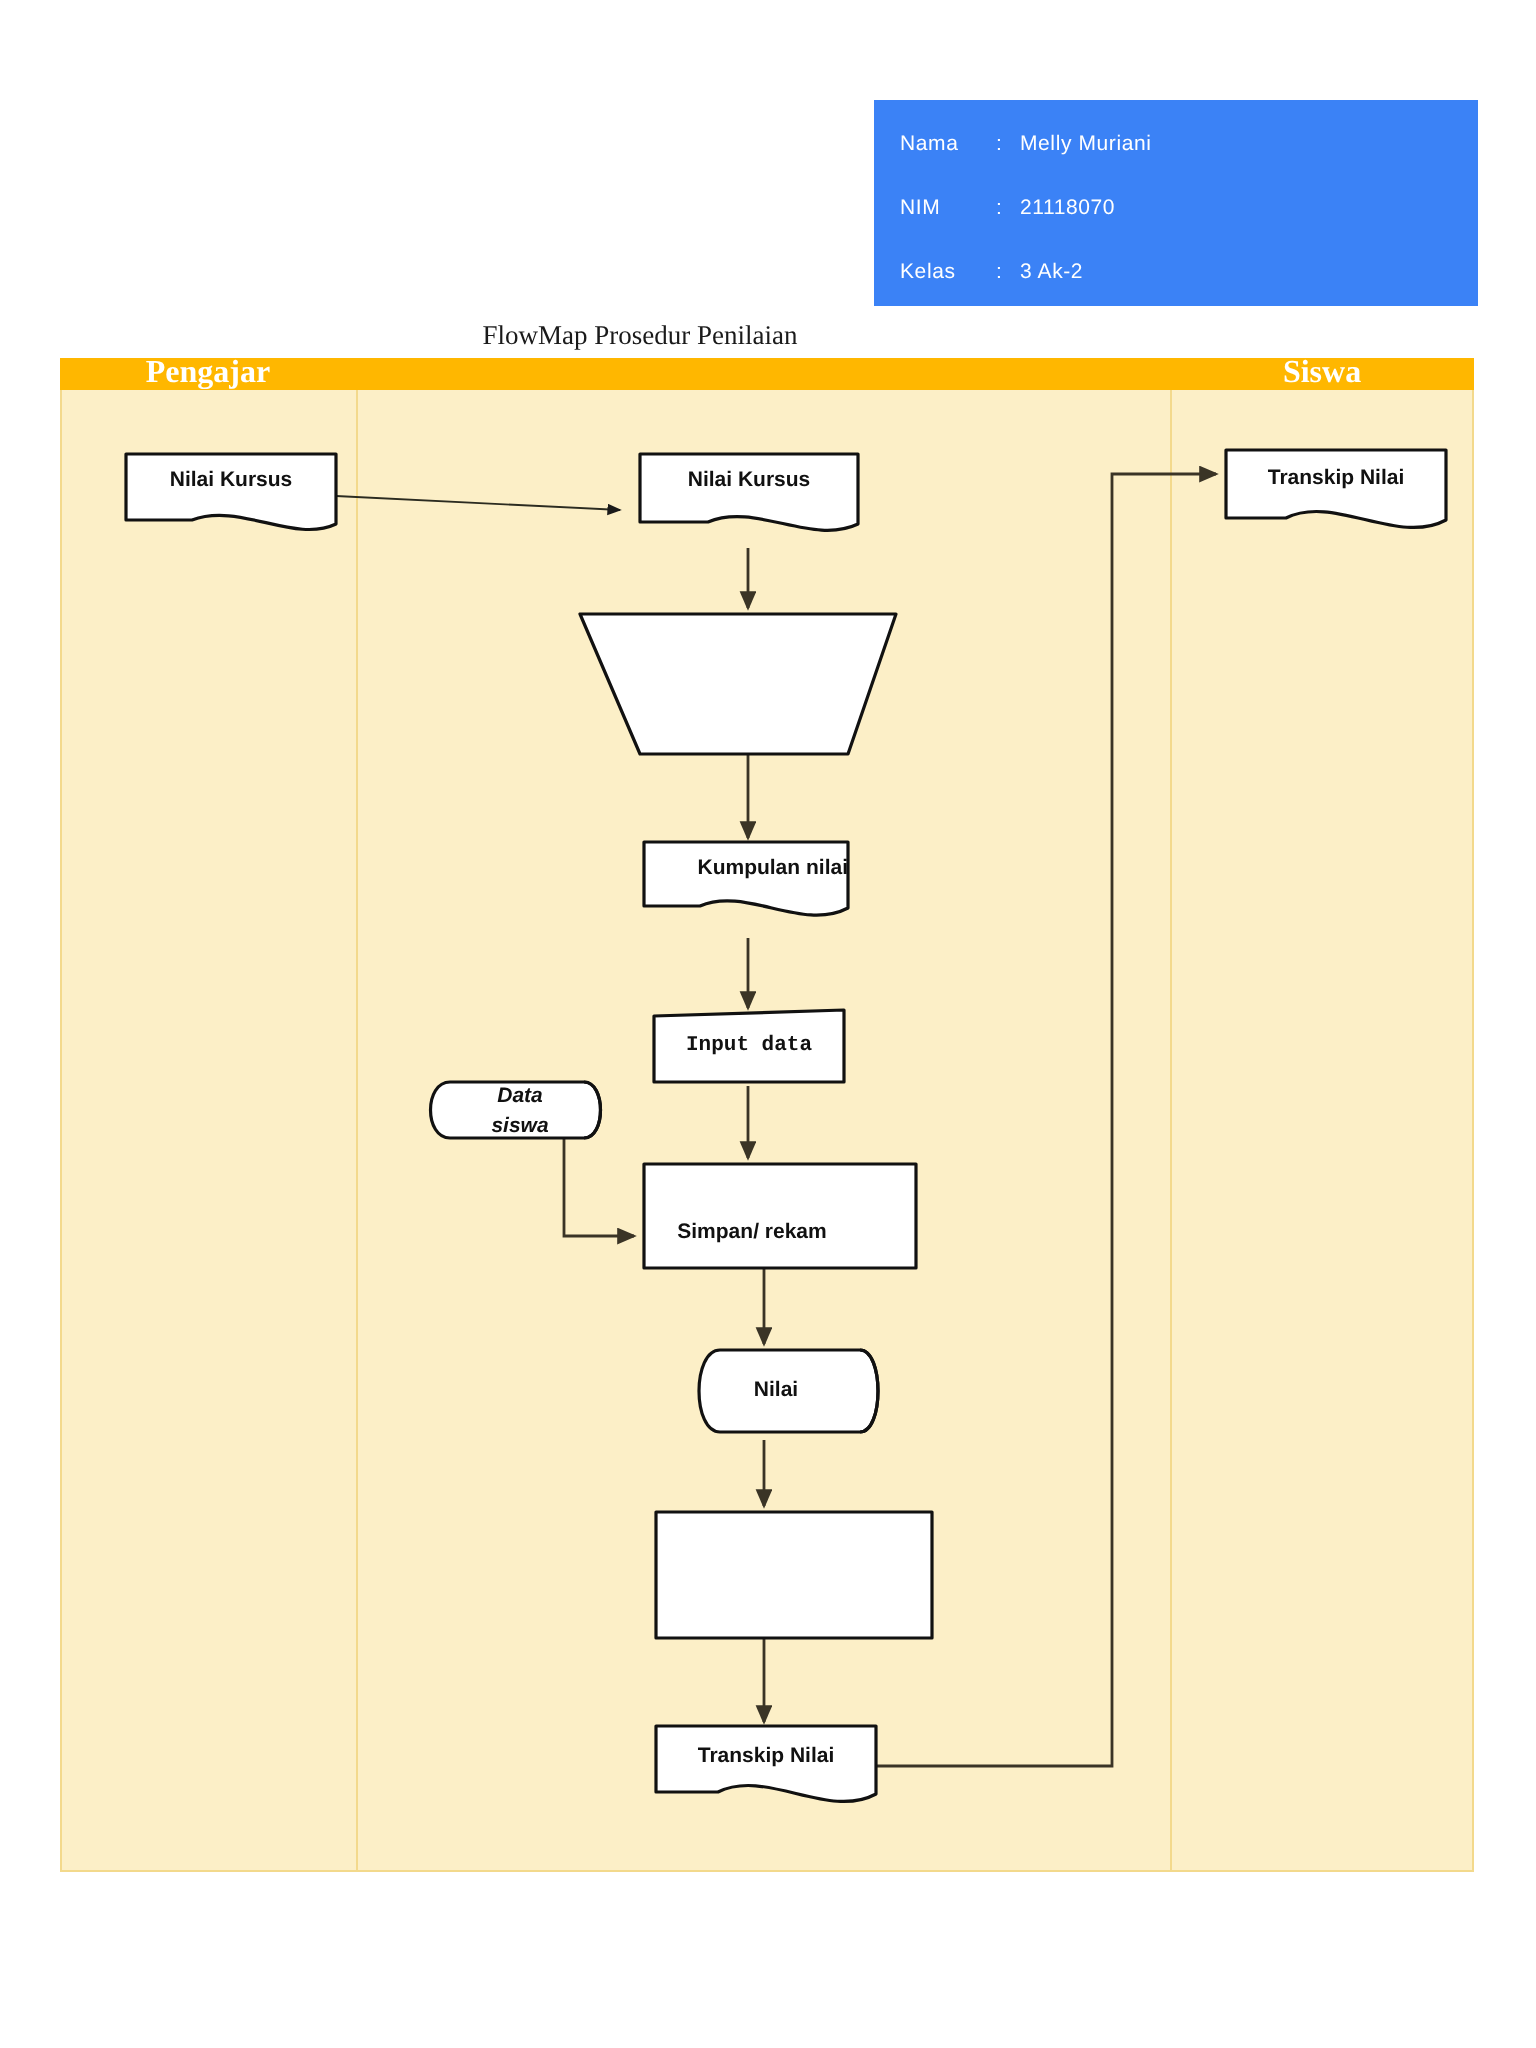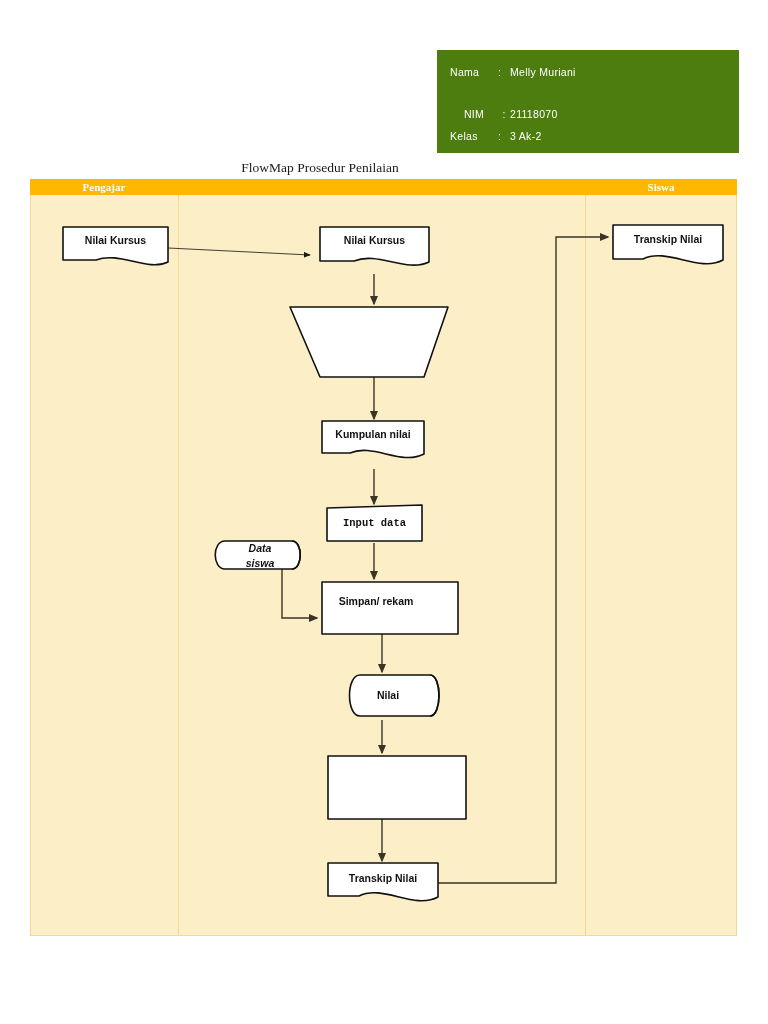--- a/index.html
+++ b/index.html
@@ -11,36 +11,36 @@
     position: relative;
     font-family: "Liberation Sans", sans-serif;
     overflow: hidden;
   }
 
   
   #info-box {
     position: absolute;
     left: 437px; top: 50px;
     width: 302px; height: 103px;
-    background: #4d7c0f;
+    background: #3b82f6;
     box-sizing: border-box;
   }
   .info-row {
     position: absolute;
     left: 13px;
     font-size: 10.5px;
     color: #ffffff;
     font-family: "Liberation Sans", sans-serif;
     letter-spacing: .3px;
     white-space: nowrap;
   }
   .info-row .lbl { display:inline-block; width: 48px; }
   .info-row .sep { display:inline-block; width: 12px; }
   #info-row-0 { top: 16px; }
-  #info-row-1 { top: 58px; text-align: center; }
+  #info-row-1 { top: 48px; }
   #info-row-2 { top: 80px; }
 
   
   #diagram-title {
     position: absolute;
     left: 0; top: 160px;
     width: 640px;
     text-align: center;
     font-family: "Liberation Serif", serif;
     font-size: 13.5px;
@@ -60,21 +60,21 @@
     background: #FFB700;
   }
   .lane-header {
     position: absolute;
     top: 0; height: 16px;
     line-height: 16px;
     text-align: center;
     color: #ffffff;
     font-family: "Liberation Serif", serif;
     font-weight: bold;
-    font-size: 11px;
+    font-size: 16px;
     white-space: nowrap;
   }
   #lane-header-0 { left: 0px;   width: 148px; }
   #lane-header-1 { left: 148px; width: 407px; }
   #lane-header-2 { left: 555px; width: 152px; }
 
   #lane-body {
     position: absolute;
     left: 0; top: 16px;
     width: 707px; height: 741px;
@@ -200,28 +200,28 @@
 
         <path d="M583,46 L693,46 L693,81 C669,94 637,68 613,80 L583,80 Z"></path>
       </g>
     </svg>
 
     <div class="node-label" style="left:33px;  top:54px;  width:105px;">Nilai Kursus</div>
 
     <div class="node-label" style="left:290px; top:54px;  width:109px;">Nilai Kursus</div>
 
 
-    <div class="node-label" style="left:292px; top:248px; width:102px;">Kumpulan nilai</div>
+    <div class="node-label" style="left:292px; top:248px; width:102px;text-align:right;">Kumpulan nilai</div>
 
     <div class="node-label" style="left:297px; top:337px; width:95px;font-family:Liberation Mono, monospace;">Input data</div>
 
     <div class="node-label" style="left:196px; top:362px; width:68px;font-style:italic;">Data
 siswa</div>
 
-    <div class="node-label" style="left:292px; top:415px; width:108px;">Simpan/ rekam</div>
+    <div class="node-label" style="left:292px; top:430px; width:108px;">Simpan/ rekam</div>
 
     <div class="node-label" style="left:318px; top:509px; width:80px;">Nilai</div>
 
 
     <div class="node-label" style="left:298px; top:692px; width:110px;">Transkip Nilai</div>
 
     <div class="node-label" style="left:583px; top:53px;  width:110px;">Transkip Nilai</div>
   </div>
 </div>
 

